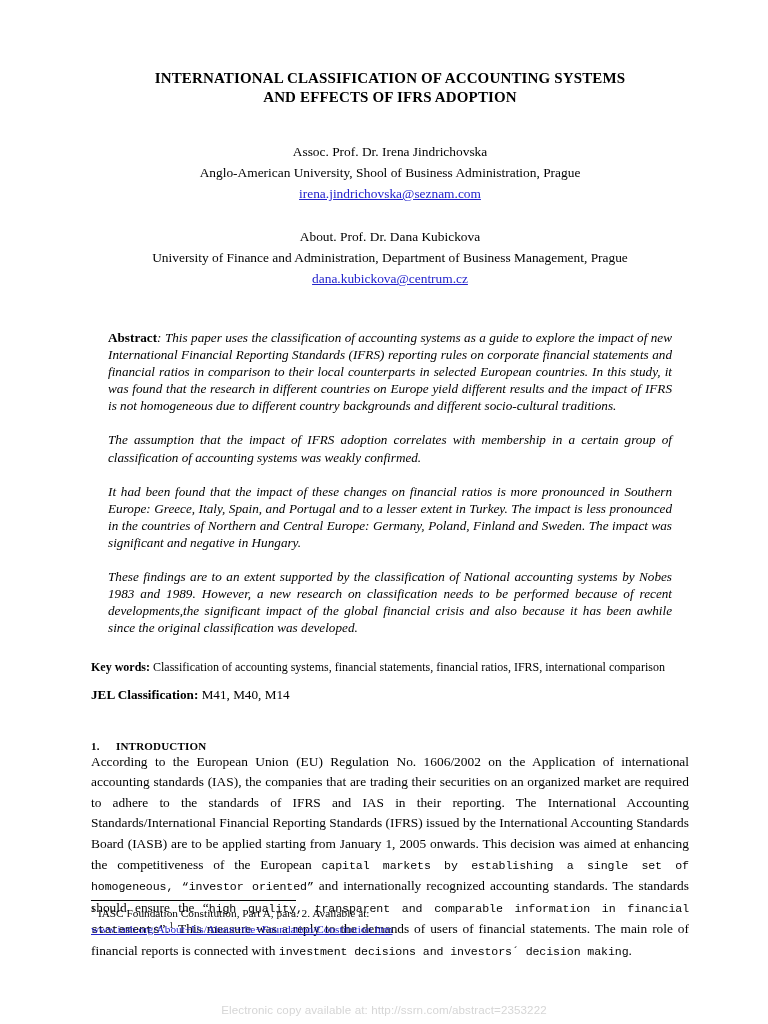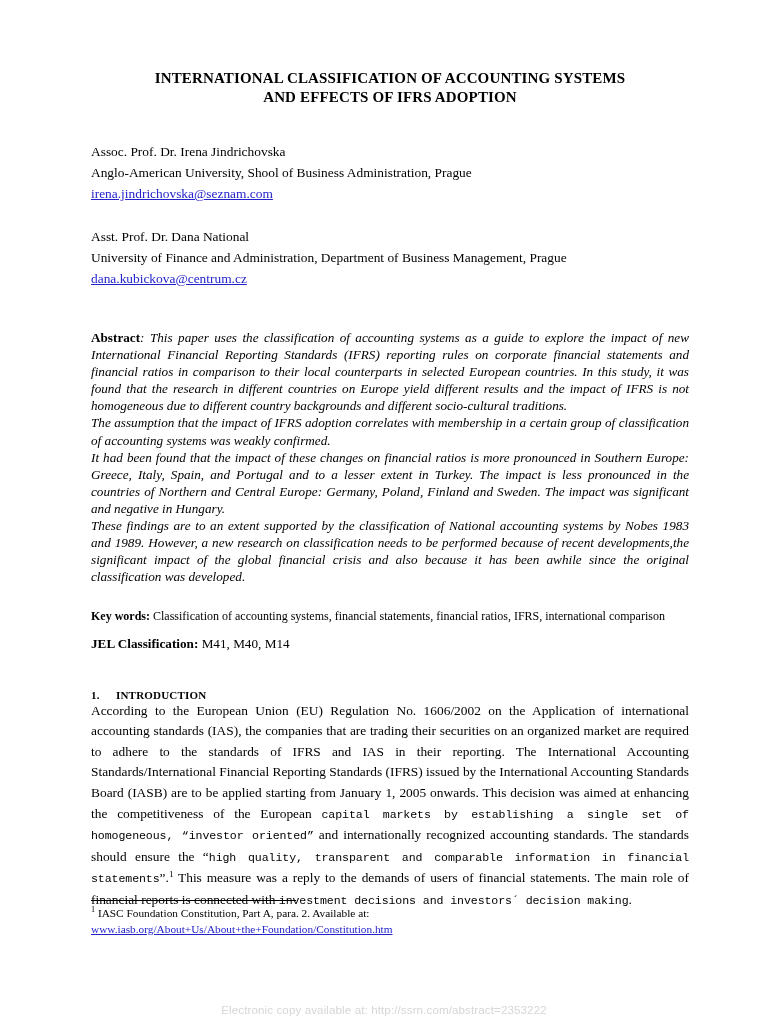--- a/index.html
+++ b/index.html
@@ -39,40 +39,41 @@
     font-weight: bold;
     font-size: 15px;
     line-height: 18.5px;
     letter-spacing: 0.15px;
     margin-top: 69px;
   }
   .title-line { display: block; }
 
   
   .author-block {
+    text-align: center;
     font-size: 13.4px;
     line-height: 21px;
   }
   .author-block.first { margin-top: 35px; }
   .author-block.second { margin-top: 22px; }
   .author-line { display: block; }
   .email-link {
     color: #2222cc;
     text-decoration: underline;
   }
 
   
   .abstract {
     margin-top: 40px;
     font-size: 13.2px;
     line-height: 17.1px;
     text-align: justify;
     font-style: italic;
   }
-  .abstract p { margin: 0; font-family: Liberation Serif, serif; }
+  .abstract p { margin: 17px; font-family: Liberation Serif, serif; }
   .abstract .lead {
     font-style: normal;
     font-weight: bold;
   }
 
   
   .keywords {
     margin-top: 23px;
     font-size: 12px;
     line-height: 17.1px;
@@ -168,21 +169,21 @@
       <span class="title-line">AND EFFECTS OF IFRS ADOPTION</span>
     </div>
 
     <div class="author-block first">
       <span class="author-line">Assoc. Prof.  Dr. Irena Jindrichovska</span>
       <span class="author-line">Anglo-American University, Shool of Business Administration, Prague</span>
       <span class="author-line"><a class="email-link" href="#">irena.jindrichovska@seznam.com</a></span>
     </div>
 
     <div class="author-block second">
-      <span class="author-line">Asst. Prof. Dr. Dana National</span>
+      <span class="author-line">About. Prof. Dr. Dana Kubickova</span>
       <span class="author-line">University of Finance and Administration, Department of Business Management, Prague</span>
       <span class="author-line"><a class="email-link" href="#">dana.kubickova@centrum.cz</a></span>
     </div>
 
     <div class="abstract">
       <p><span class="lead">Abstract</span><span>: This paper uses the classification of accounting systems as a guide to explore the impact of new International Financial Reporting Standards (IFRS) reporting rules on corporate financial statements and financial ratios in comparison to their local counterparts in selected European countries. In this study, it was found that the research in different countries on Europe yield different results and the impact of IFRS is not homogeneous due to different country backgrounds and different socio-cultural traditions.</span></p>
       <p>The assumption that the impact of IFRS adoption correlates with membership in a certain group of classification of accounting systems was weakly confirmed.</p>
       <p>It had been found that the impact of these changes on financial ratios is more pronounced in Southern Europe: Greece, Italy, Spain, and Portugal and to a lesser extent in Turkey. The impact is less pronounced in the countries of Northern and Central Europe: Germany, Poland, Finland and Sweden. The impact was significant and negative in Hungary.</p>
       <p>These findings are to an extent supported by the classification of National accounting systems by Nobes 1983 and 1989.  However, a new research on classification needs to be performed because of recent developments,the significant impact of the global financial crisis and also because it has been awhile since the original  classification was developed.</p>
     </div>

